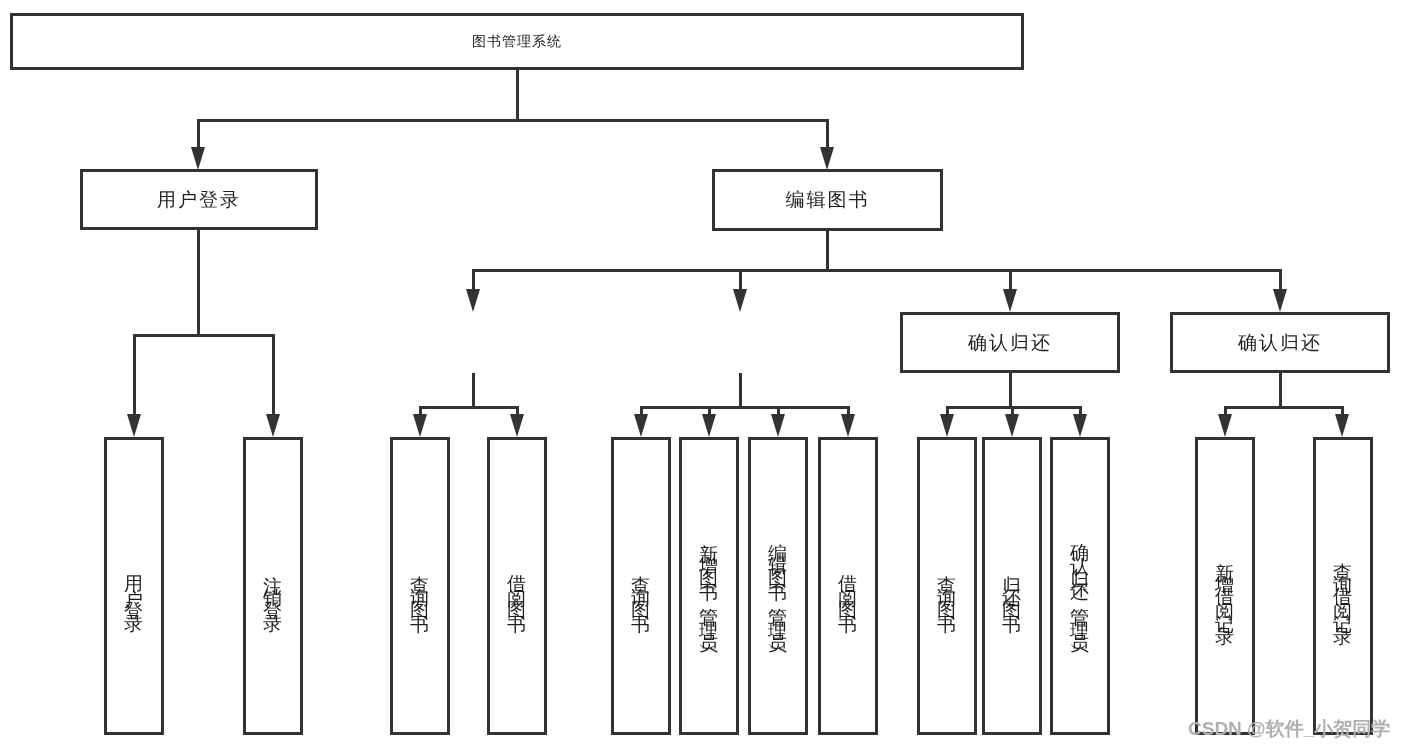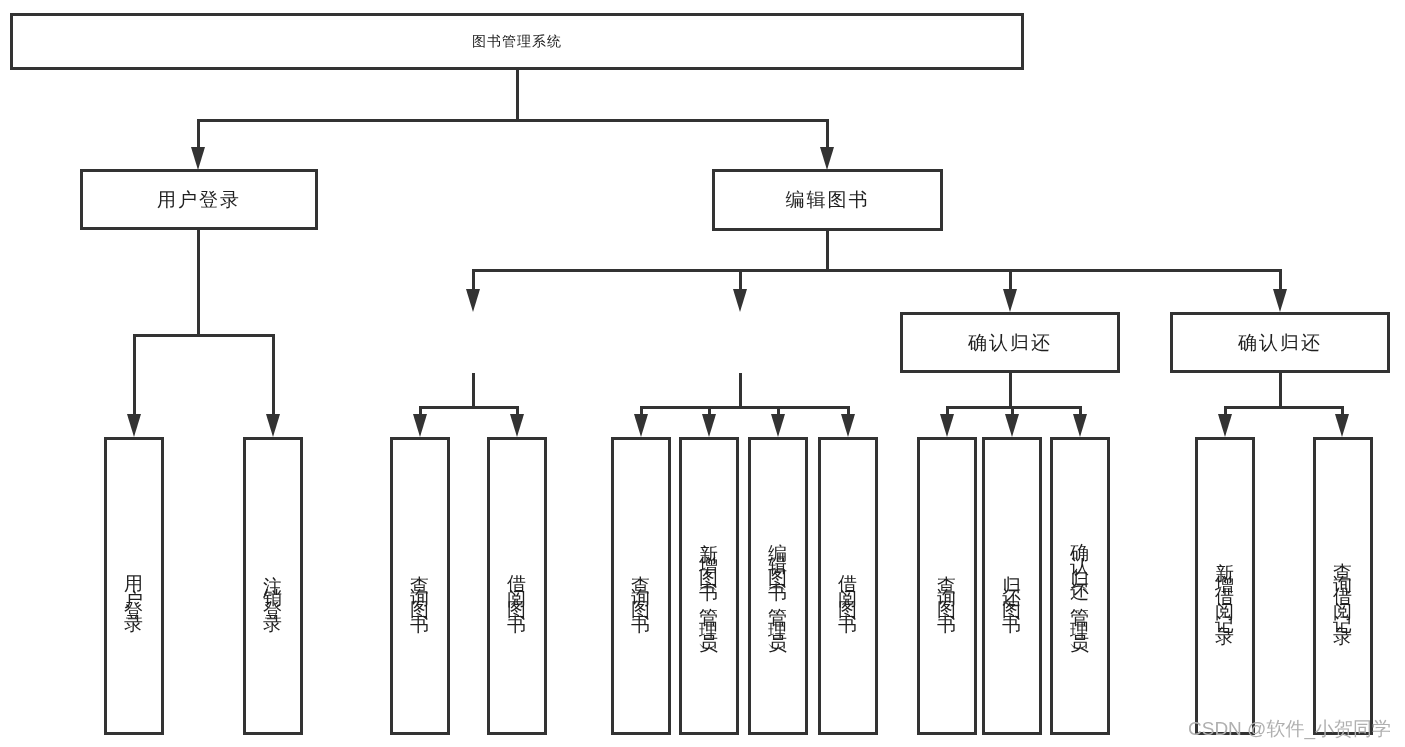--- a/index.html
+++ b/index.html
@@ -46,20 +46,21 @@
     border-left:7px solid transparent;
     border-right:7px solid transparent;
     border-top:23px solid var(--line);
   }
   .watermark{
     position:absolute;
     left:1188px;top:716px;
     font-size:19px;
     color:var(--wm);
     white-space:nowrap;
+    font-weight:bold;
   }
 </style>
 </head>
 <body>
 
 <div class="canvas">
 
   <div class="box" style="left:10px;top:13px;width:1014px;height:57px">
     <span class="hlabel root-label">图书管理系统</span>
   </div>

